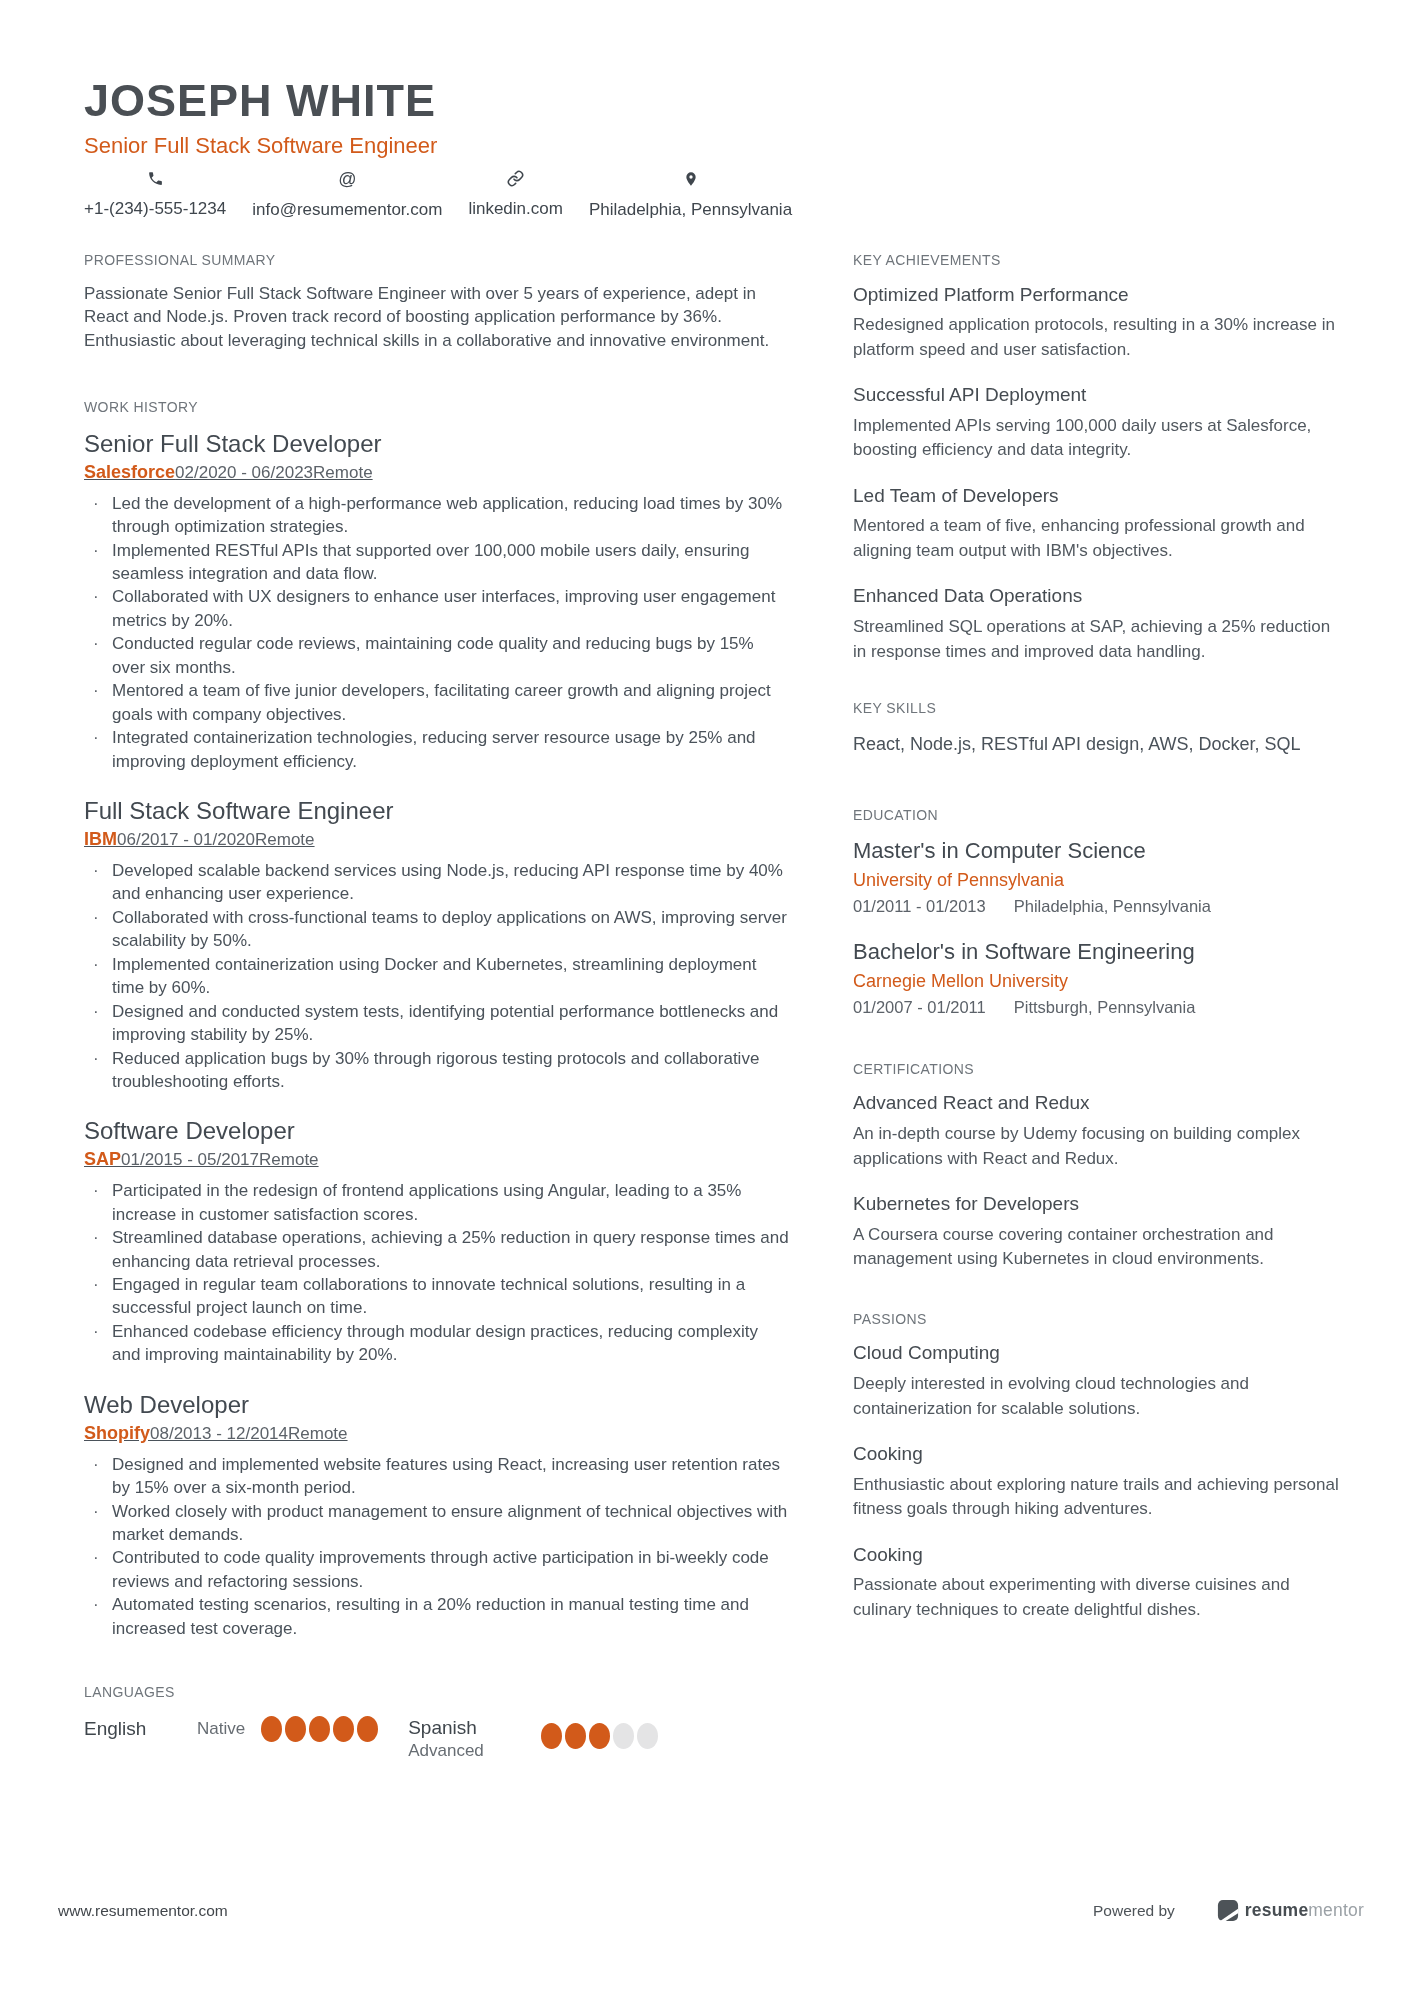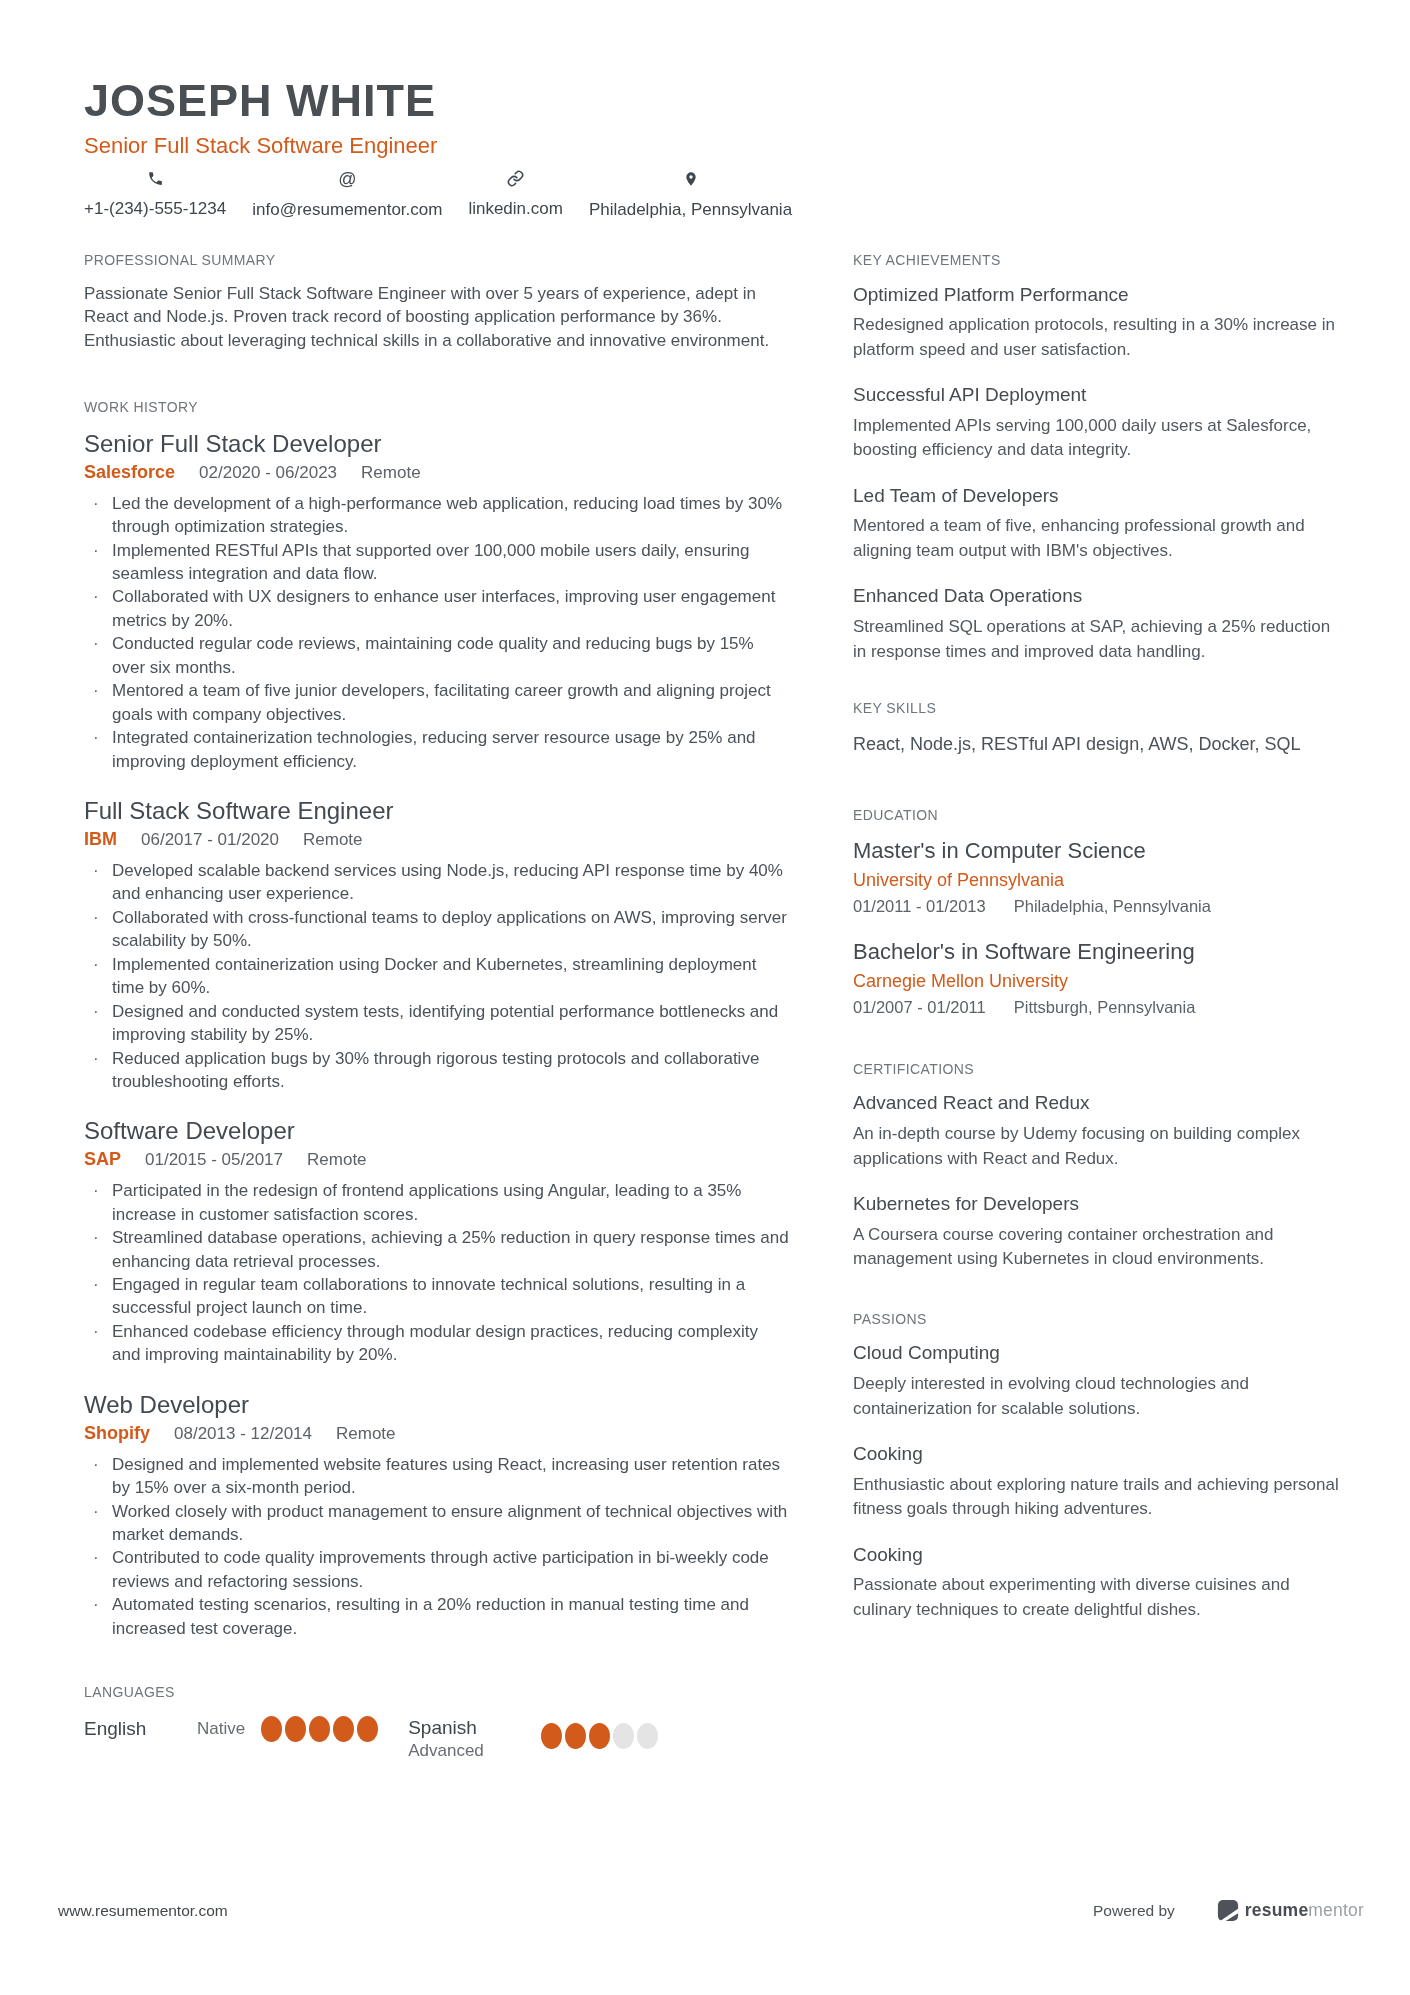--- a/index.html
+++ b/index.html
@@ -68,21 +68,21 @@
   .work-section .section-label { margin-bottom: 14px; }
   .job { margin-bottom: 24px; }
   .job:last-child { margin-bottom: 0; }
   .job-title {
     font-size: 24px;
     font-weight: 500;
     color: #424950;
     line-height: 1.2;
     margin-bottom: 3px;
   }
-  .job-meta { display: flex; align-items: baseline; gap: 24px; margin-bottom: 9px; }
+  .job-meta { display: flex; align-items: baseline; margin-bottom: 9px; text-decoration: underline; }
   .job-company { font-size: 18px; font-weight: 600; color: #d25a1a; }
   .job-dates, .job-location { font-size: 17px; color: #5c6269; }
   .bullets { list-style: none; }
   .bullets li {
     position: relative;
     padding-left: 28px;
     font-size: 17px;
     line-height: 1.38;
     color: #4a525a;
   }

